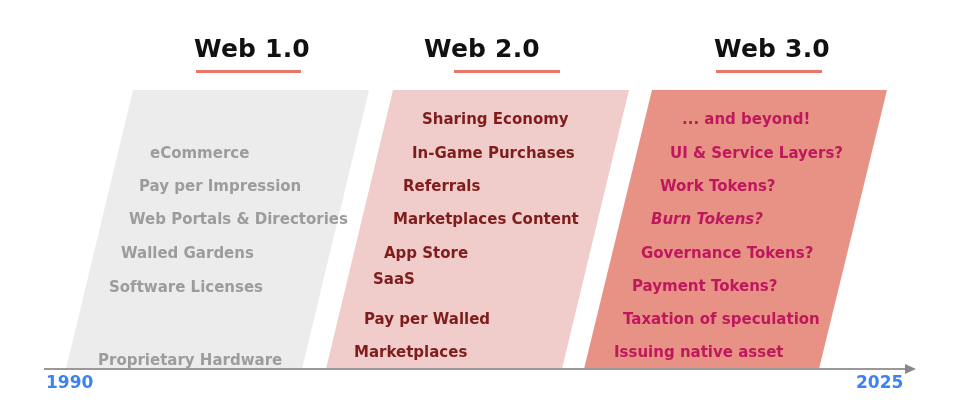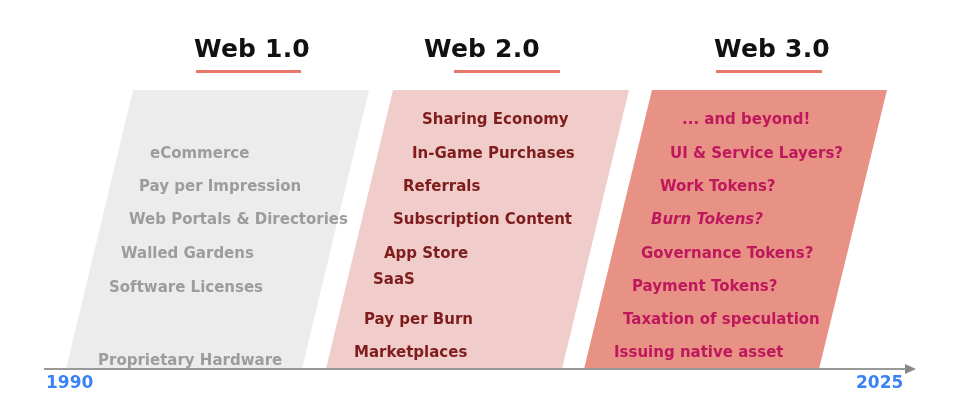--- a/index.html
+++ b/index.html
@@ -38,24 +38,24 @@
 <div class="item gray-item" style="left:150px;top:144px;">eCommerce</div>
 <div class="item gray-item" style="left:139px;top:177px;">Pay per Impression</div>
 <div class="item gray-item" style="left:129px;top:210px;">Web Portals &amp; Directories</div>
 <div class="item gray-item" style="left:121px;top:244px;">Walled Gardens</div>
 <div class="item gray-item" style="left:109px;top:278px;">Software Licenses</div>
 <div class="item gray-item" style="left:98px;top:311px;margin-top:40px;">Proprietary Hardware</div>
 
 <div class="item pink-item" style="left:422px;top:110px;">Sharing Economy</div>
 <div class="item pink-item" style="left:412px;top:144px;">In-Game Purchases</div>
 <div class="item pink-item" style="left:403px;top:177px;">Referrals</div>
-<div class="item pink-item" style="left:393px;top:210px;">Subscription Content</div>
+<div class="item pink-item" style="left:393px;top:210px;">Marketplaces Content</div>
 <div class="item pink-item" style="left:384px;top:244px;">App Store</div>
 <div class="item pink-item" style="left:373px;top:270px;">SaaS</div>
-<div class="item pink-item" style="left:364px;top:310px;">Pay per Burn</div>
+<div class="item pink-item" style="left:364px;top:310px;">Pay per Walled</div>
 <div class="item pink-item" style="left:354px;top:343px;">Marketplaces</div>
 
 <div class="item red-item" style="left:682px;top:110px;">... and beyond!</div>
 <div class="item red-item" style="left:670px;top:144px;">UI &amp; Service Layers?</div>
 <div class="item red-item" style="left:660px;top:177px;">Work Tokens?</div>
 <div class="item red-item" style="left:651px;top:210px;font-style:italic;">Burn Tokens?</div>
 <div class="item red-item" style="left:641px;top:244px;">Governance Tokens?</div>
 <div class="item red-item" style="left:632px;top:277px;">Payment Tokens?</div>
 <div class="item red-item" style="left:623px;top:310px;">Taxation of speculation</div>
 <div class="item red-item" style="left:614px;top:343px;">Issuing native asset</div>

